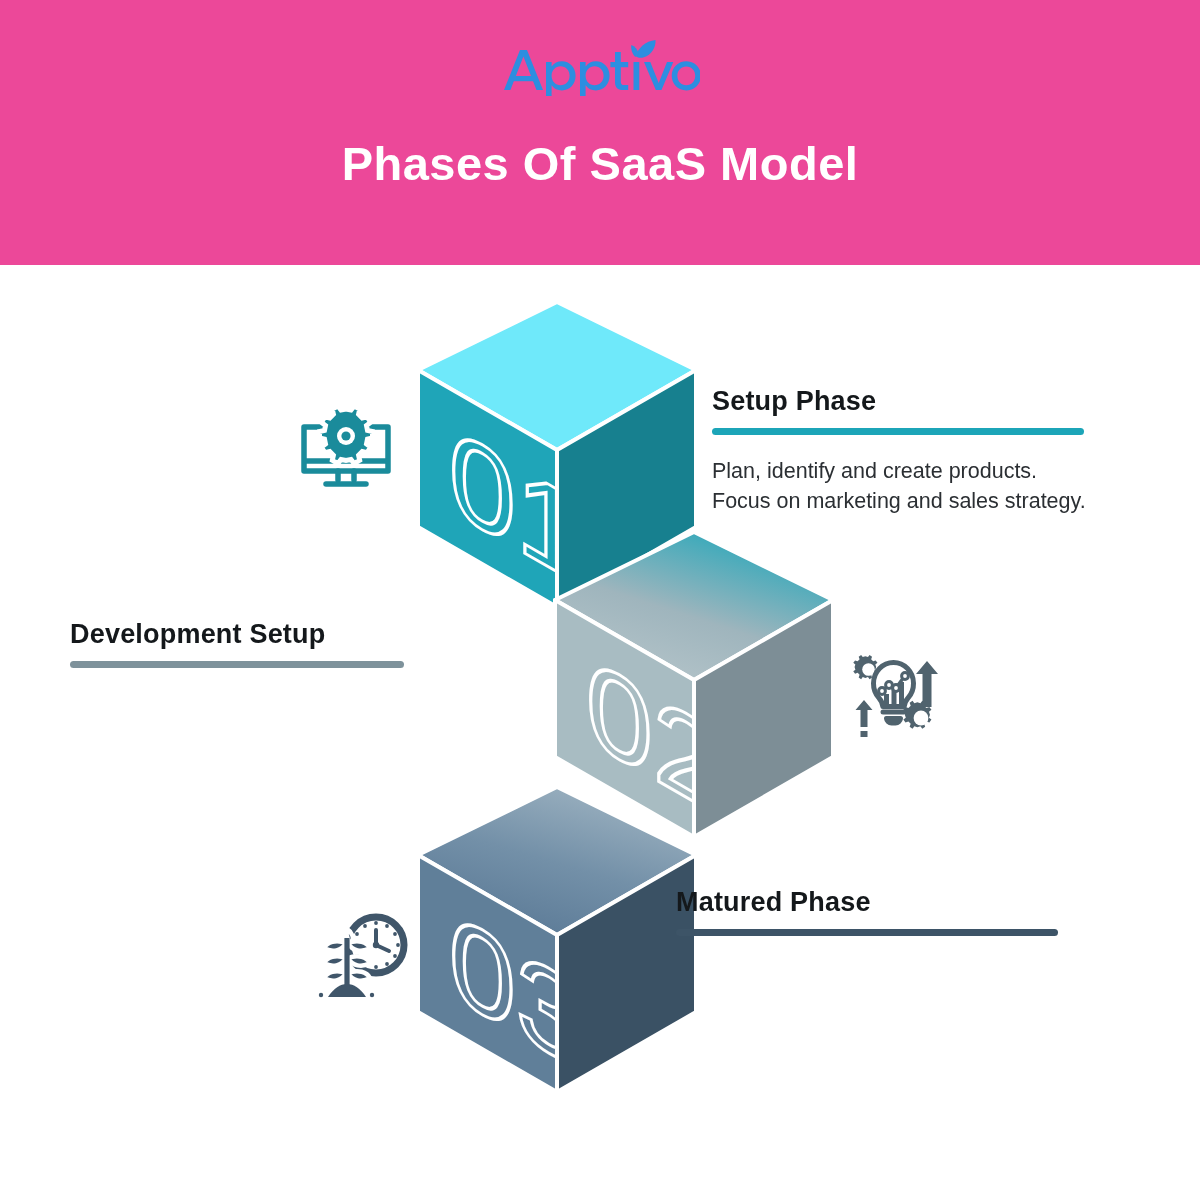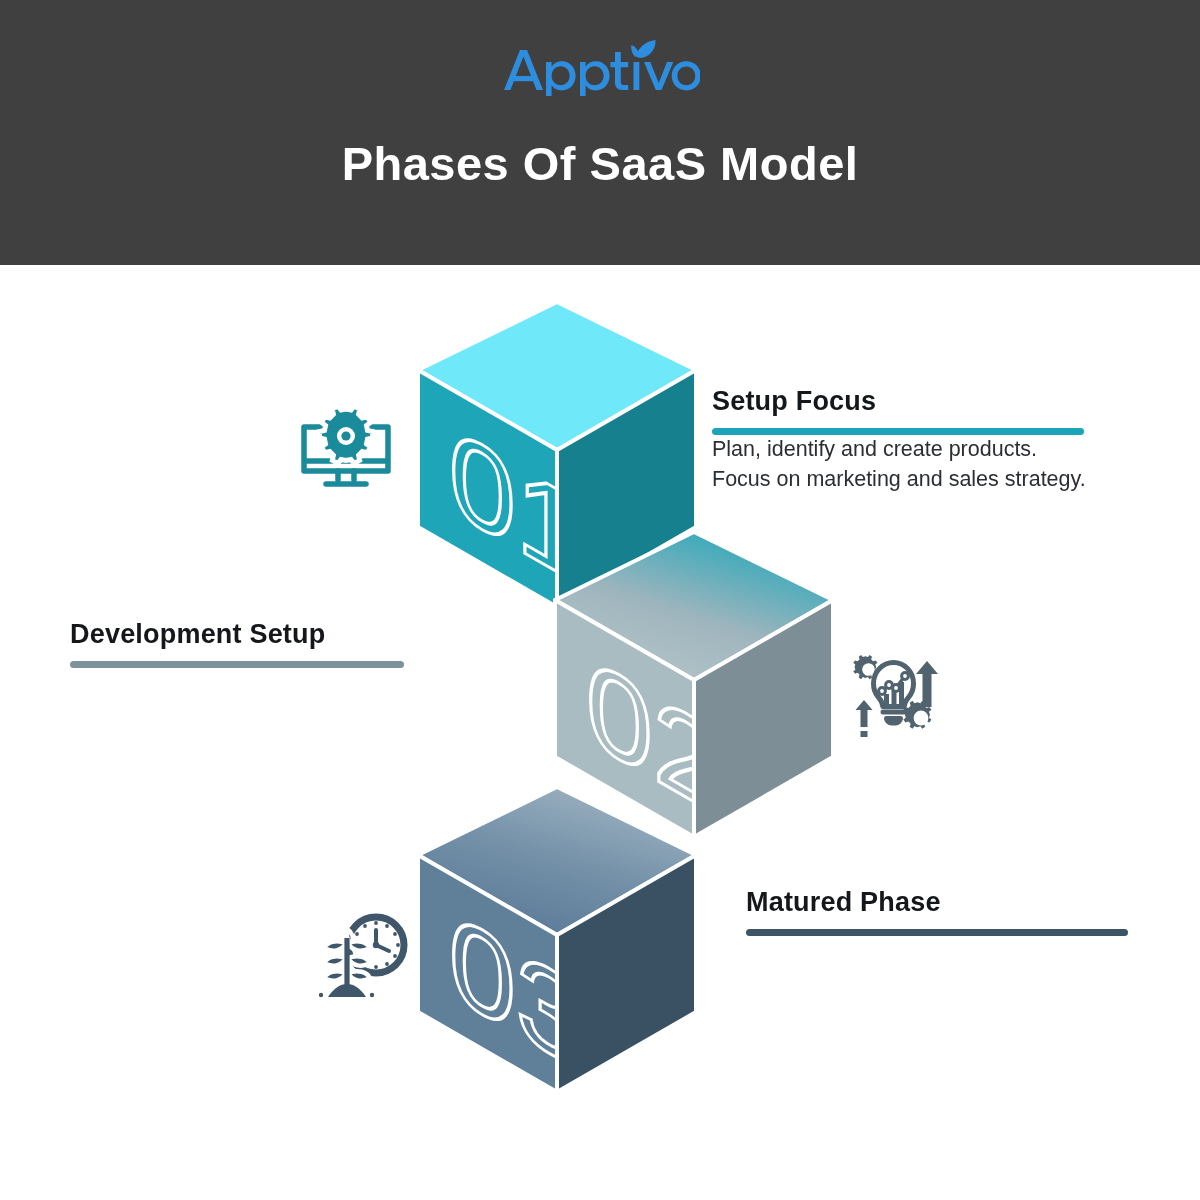--- a/index.html
+++ b/index.html
@@ -14,21 +14,21 @@
     overflow: hidden;
     position: relative;
   }
 
   
   .header {
     position: absolute;
     left: 0; top: 0;
     width: 1200px;
     height: 265px;
-    background: #404040;
+    background: #ec4899;
   }
   .logo-wrap {
     position: absolute;
     left: 0; top: 34px;
     width: 1200px;
     text-align: center;
     height: 70px;
   }
   .logo-svg { display: inline-block; vertical-align: middle; }
   .page-title {
@@ -67,33 +67,34 @@
     margin: 0;
     letter-spacing: 0.2px;
     white-space: nowrap;
   }
   .phase-rule {
     height: 7px;
     border-radius: 4px;
     margin-top: 11px;
   }
   .phase-desc {
+    margin-top: 22px;
     font-size: 21.5px;
     line-height: 1.38;
     color: #2b2f33;
     white-space: pre-line;
   }
 
   .block-1 { left: 712px; top: 121px; }
   .block-1 .phase-rule { width: 372px; background: #1CA5B8; }
 
   .block-2 { left: 70px; top: 354px; text-align: left; }
   .block-2 .phase-rule { width: 334px; background: #7E929B; }
 
-  .block-3 { left: 746px; top: 622px; }
+  .block-3 { left: 676px; top: 622px; }
   .block-3 .phase-rule { width: 382px; background: #3D5467; }
 
   
   .icon-wrap { position: absolute; }
   .icon-1 { left: 296px; top: 140px; }
   .icon-2 { left: 848px; top: 382px; }
   .icon-3 { left: 310px; top: 640px; }
 </style>
 </head>
 <body>
@@ -298,21 +299,21 @@
 
       <path d="M18 92 c6 -9 12 -13 19 -13 c7 0 13 4 19 13 Z" fill="#40566A"></path>
       <g fill="#40566A">
         <circle cx="11" cy="90" r="2.2"></circle>
         <circle cx="62" cy="90" r="2.2"></circle>
       </g>
     </svg>
   </div>
 
   <div class="phase-block block-1">
-    <div class="phase-title">Setup Focus</div>
+    <div class="phase-title">Setup Phase</div>
     <div class="phase-rule"></div>
     <div class="phase-desc">Plan, identify and create products.
 Focus on marketing and sales strategy.</div>
   </div>
 
   <div class="phase-block block-2">
     <div class="phase-title">Development Setup</div>
     <div class="phase-rule"></div>
   </div>
 

